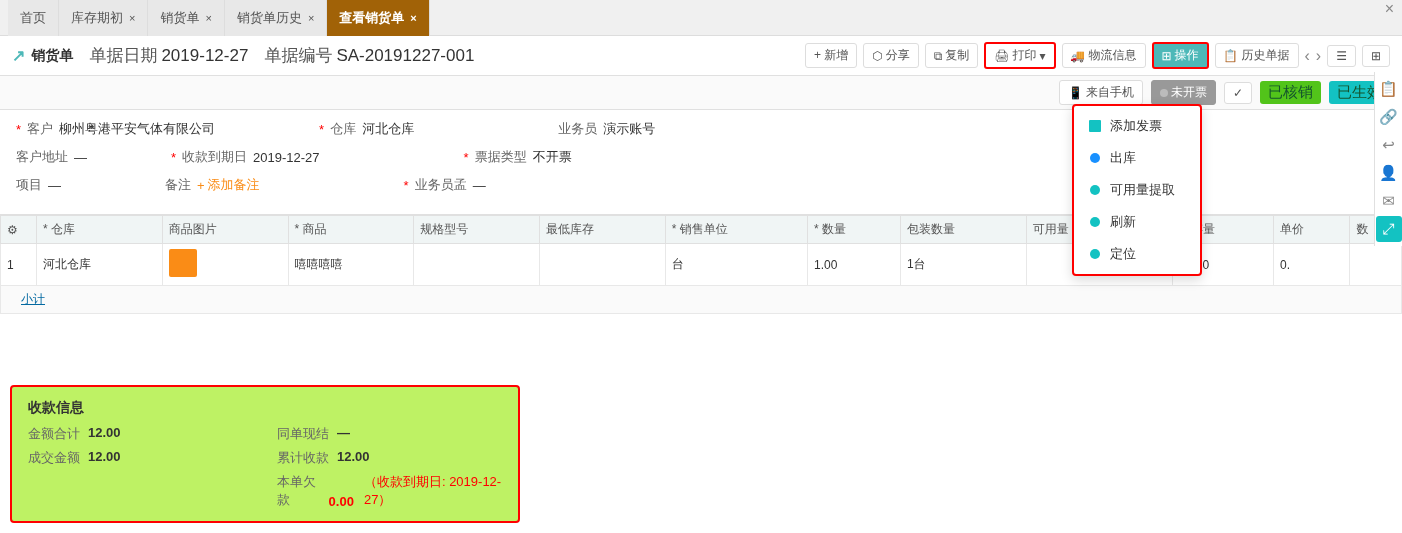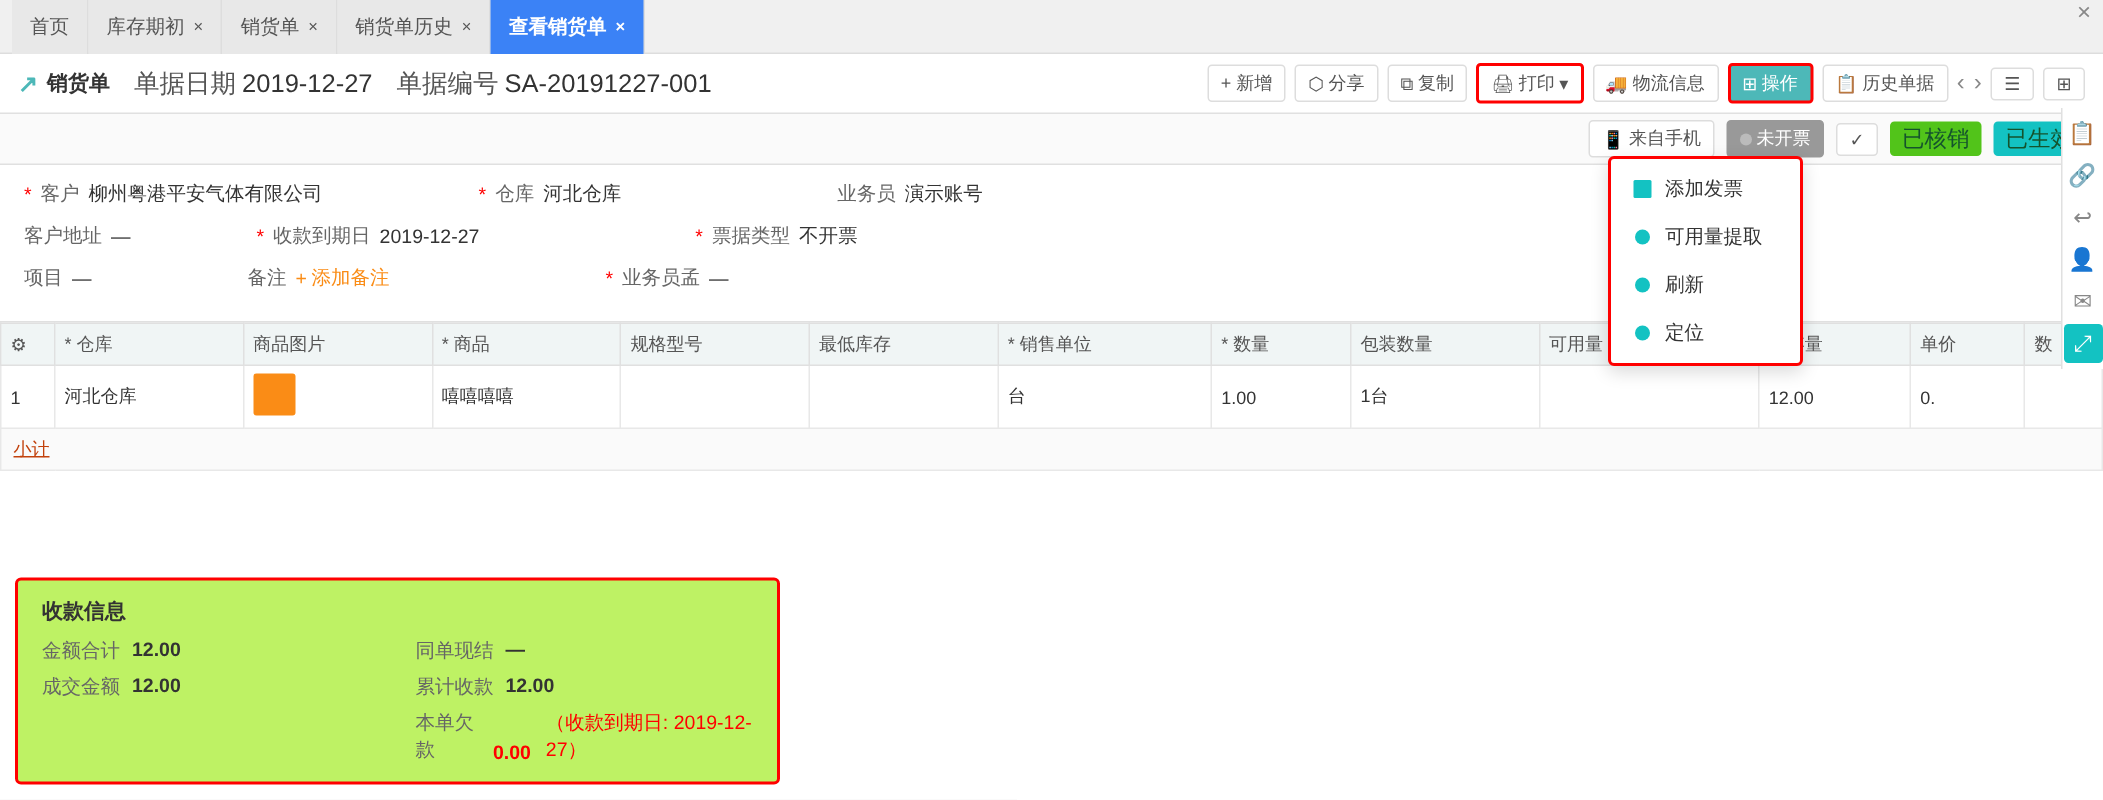--- a/index.html
+++ b/index.html
@@ -126,21 +126,21 @@
       <span class="close-icon">×</span>
     </div>
     <div class="tab-item">
       <span>销货单</span>
       <span class="close-icon">×</span>
     </div>
     <div class="tab-item">
       <span>销货单历史</span>
       <span class="close-icon">×</span>
     </div>
-    <div class="tab-item active" style="background:#3b82f6; color:#fff;">
+    <div class="tab-item active" style="background:#a16207; color:#fff;">
       <span>查看销货单</span>
       <span class="close-icon">×</span>
     </div>
     <span class="tab-bar-close">×</span>
   </div>
 
   <div class="content-area">
 
     <div class="form-header">
       <div class="form-title">
@@ -289,21 +289,21 @@
             <td></td>
             <td>台</td>
             <td>1.00</td>
             <td>1台</td>
             <td></td>
             <td>12.00</td>
             <td>0.</td>
             <td></td>
           </tr>
           <tr class="subtotal">
-            <td colspan="13" style="color:#c2410c; padding-left:8px;text-decoration:underline;">小计</td>
+            <td colspan="13" style="color:#0369a1; padding-left:20px;text-decoration:underline;">小计</td>
           </tr>
         </tbody>
       </table>
     </div>
 
     <div class="bottom-info">
       <div class="bottom-info-title">收款信息</div>
       <div class="info-grid">
         <div>
           <div class="info-row">
@@ -335,20 +335,26 @@
 
     <div class="dropdown-menu dropdown-highlight">
       <div class="dropdown-menu-item">
         <span class="menu-icon">
             <span class="icon-square"></span>
           </span>
         <span>添加发票</span>
       </div>
       <div class="dropdown-menu-item">
         <span class="menu-icon">
+            <span class="icon-circle-blue"></span>
+          </span>
+        <span>出库</span>
+      </div>
+      <div class="dropdown-menu-item">
+        <span class="menu-icon">
             <span class="icon-circle-teal"></span>
           </span>
         <span>可用量提取</span>
       </div>
       <div class="dropdown-menu-item">
         <span class="menu-icon">
             <span class="icon-circle-teal"></span>
           </span>
         <span>刷新</span>
       </div>

